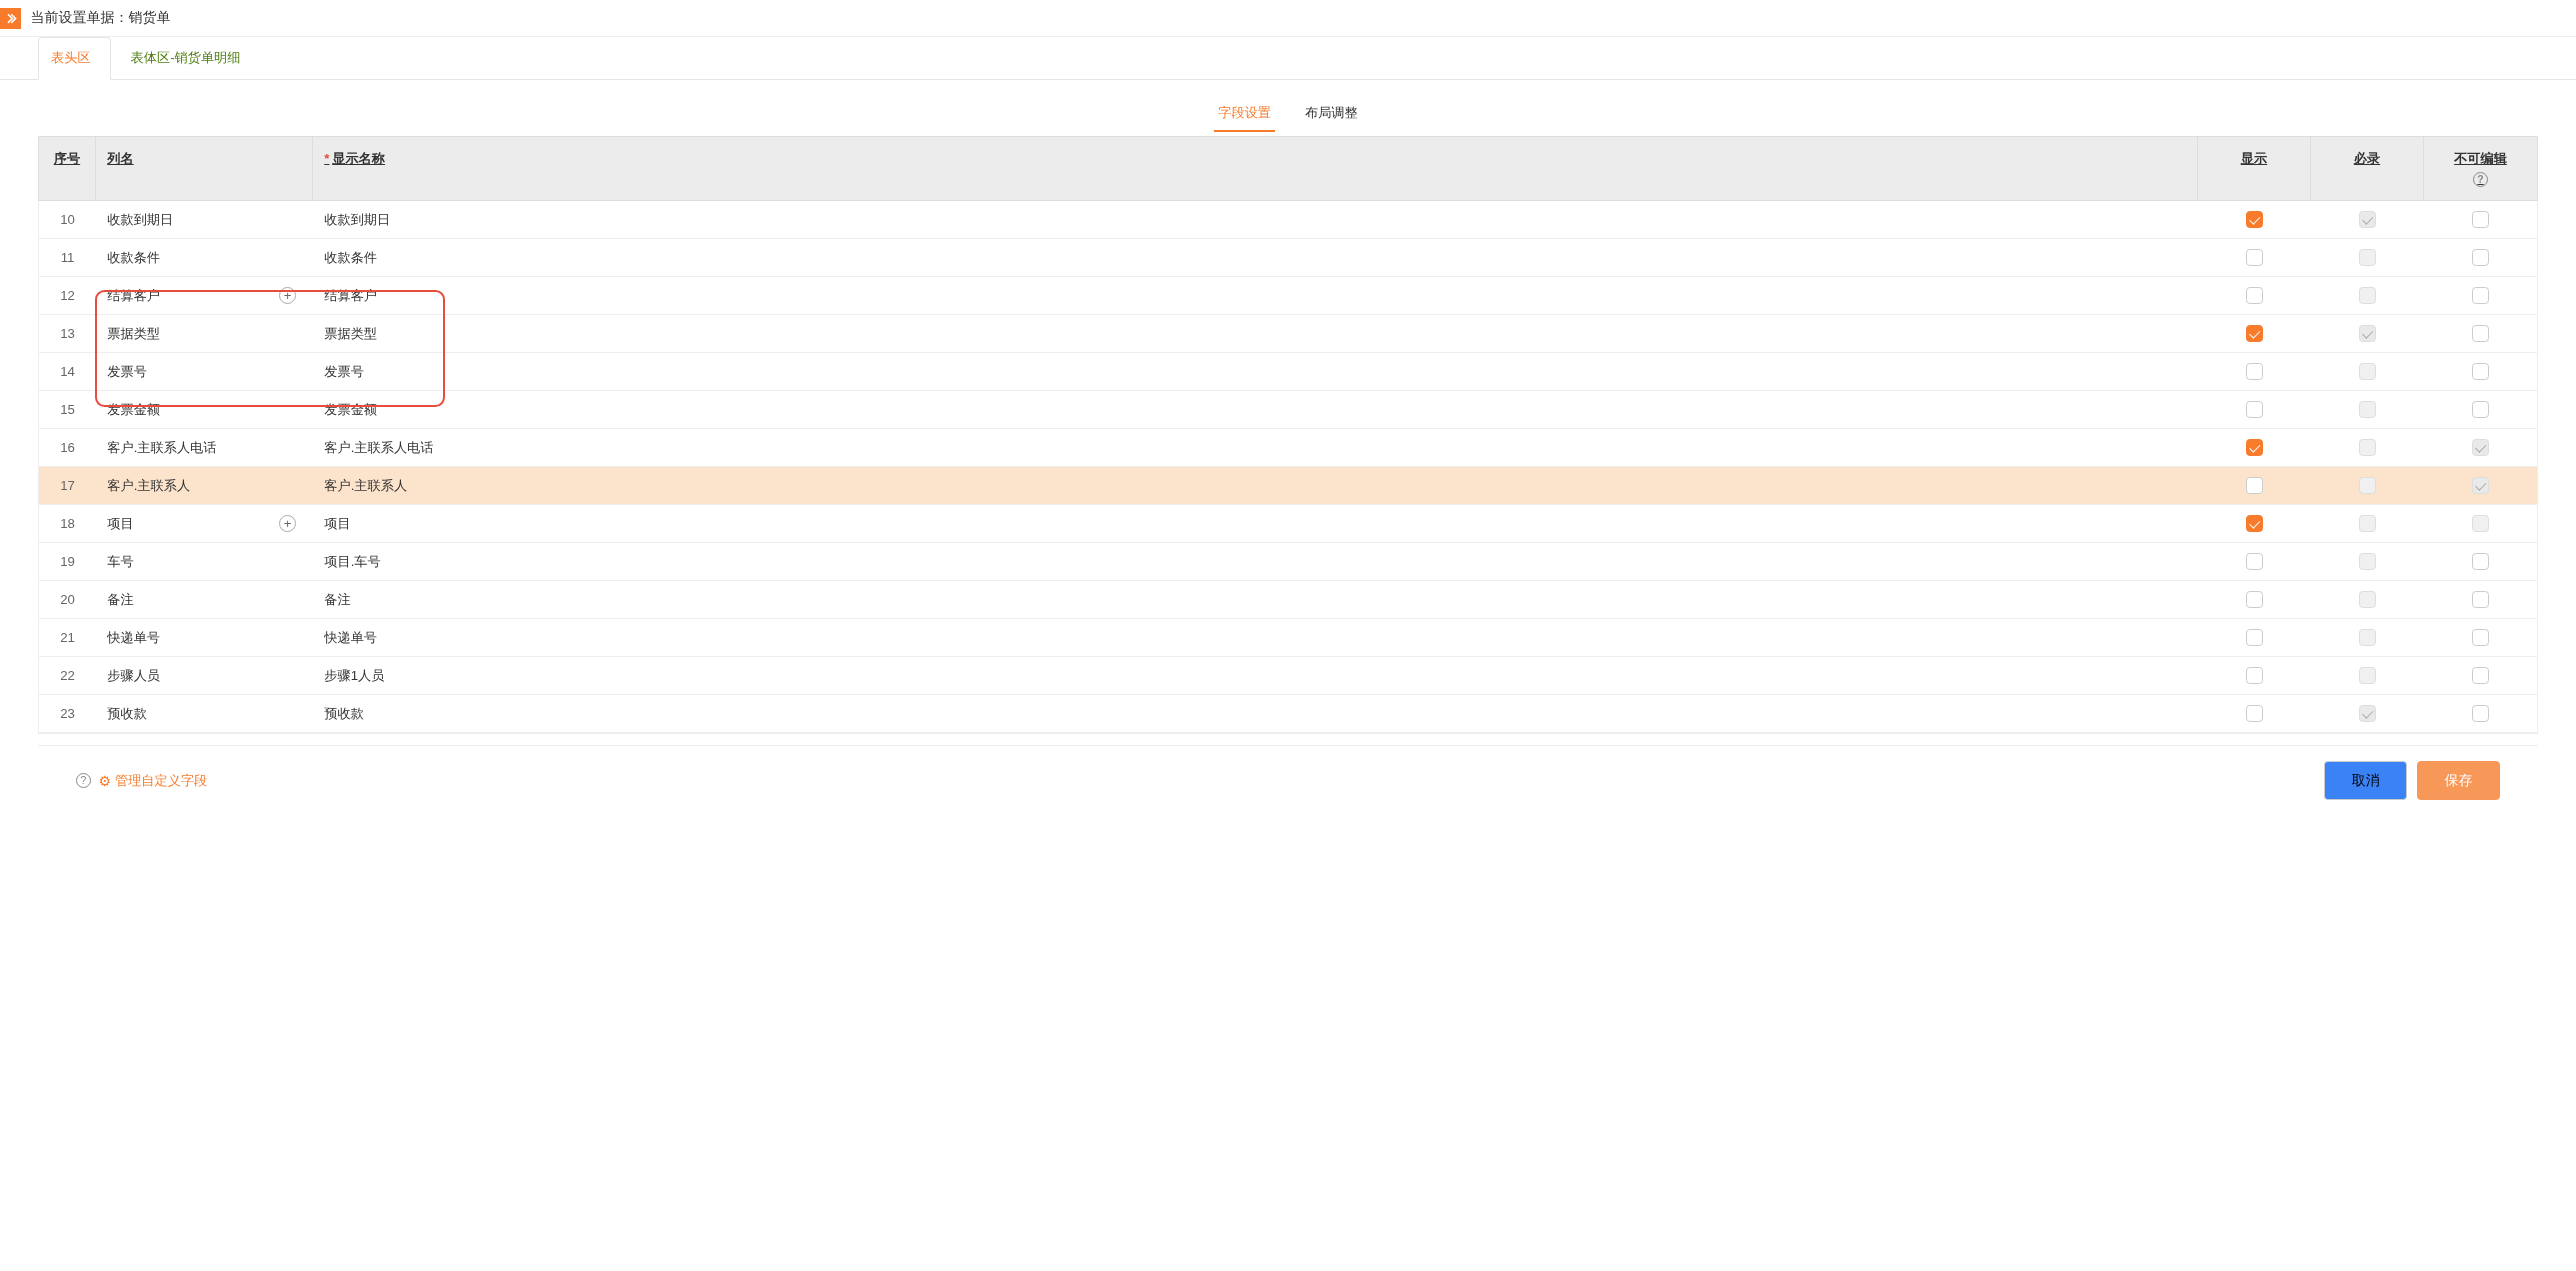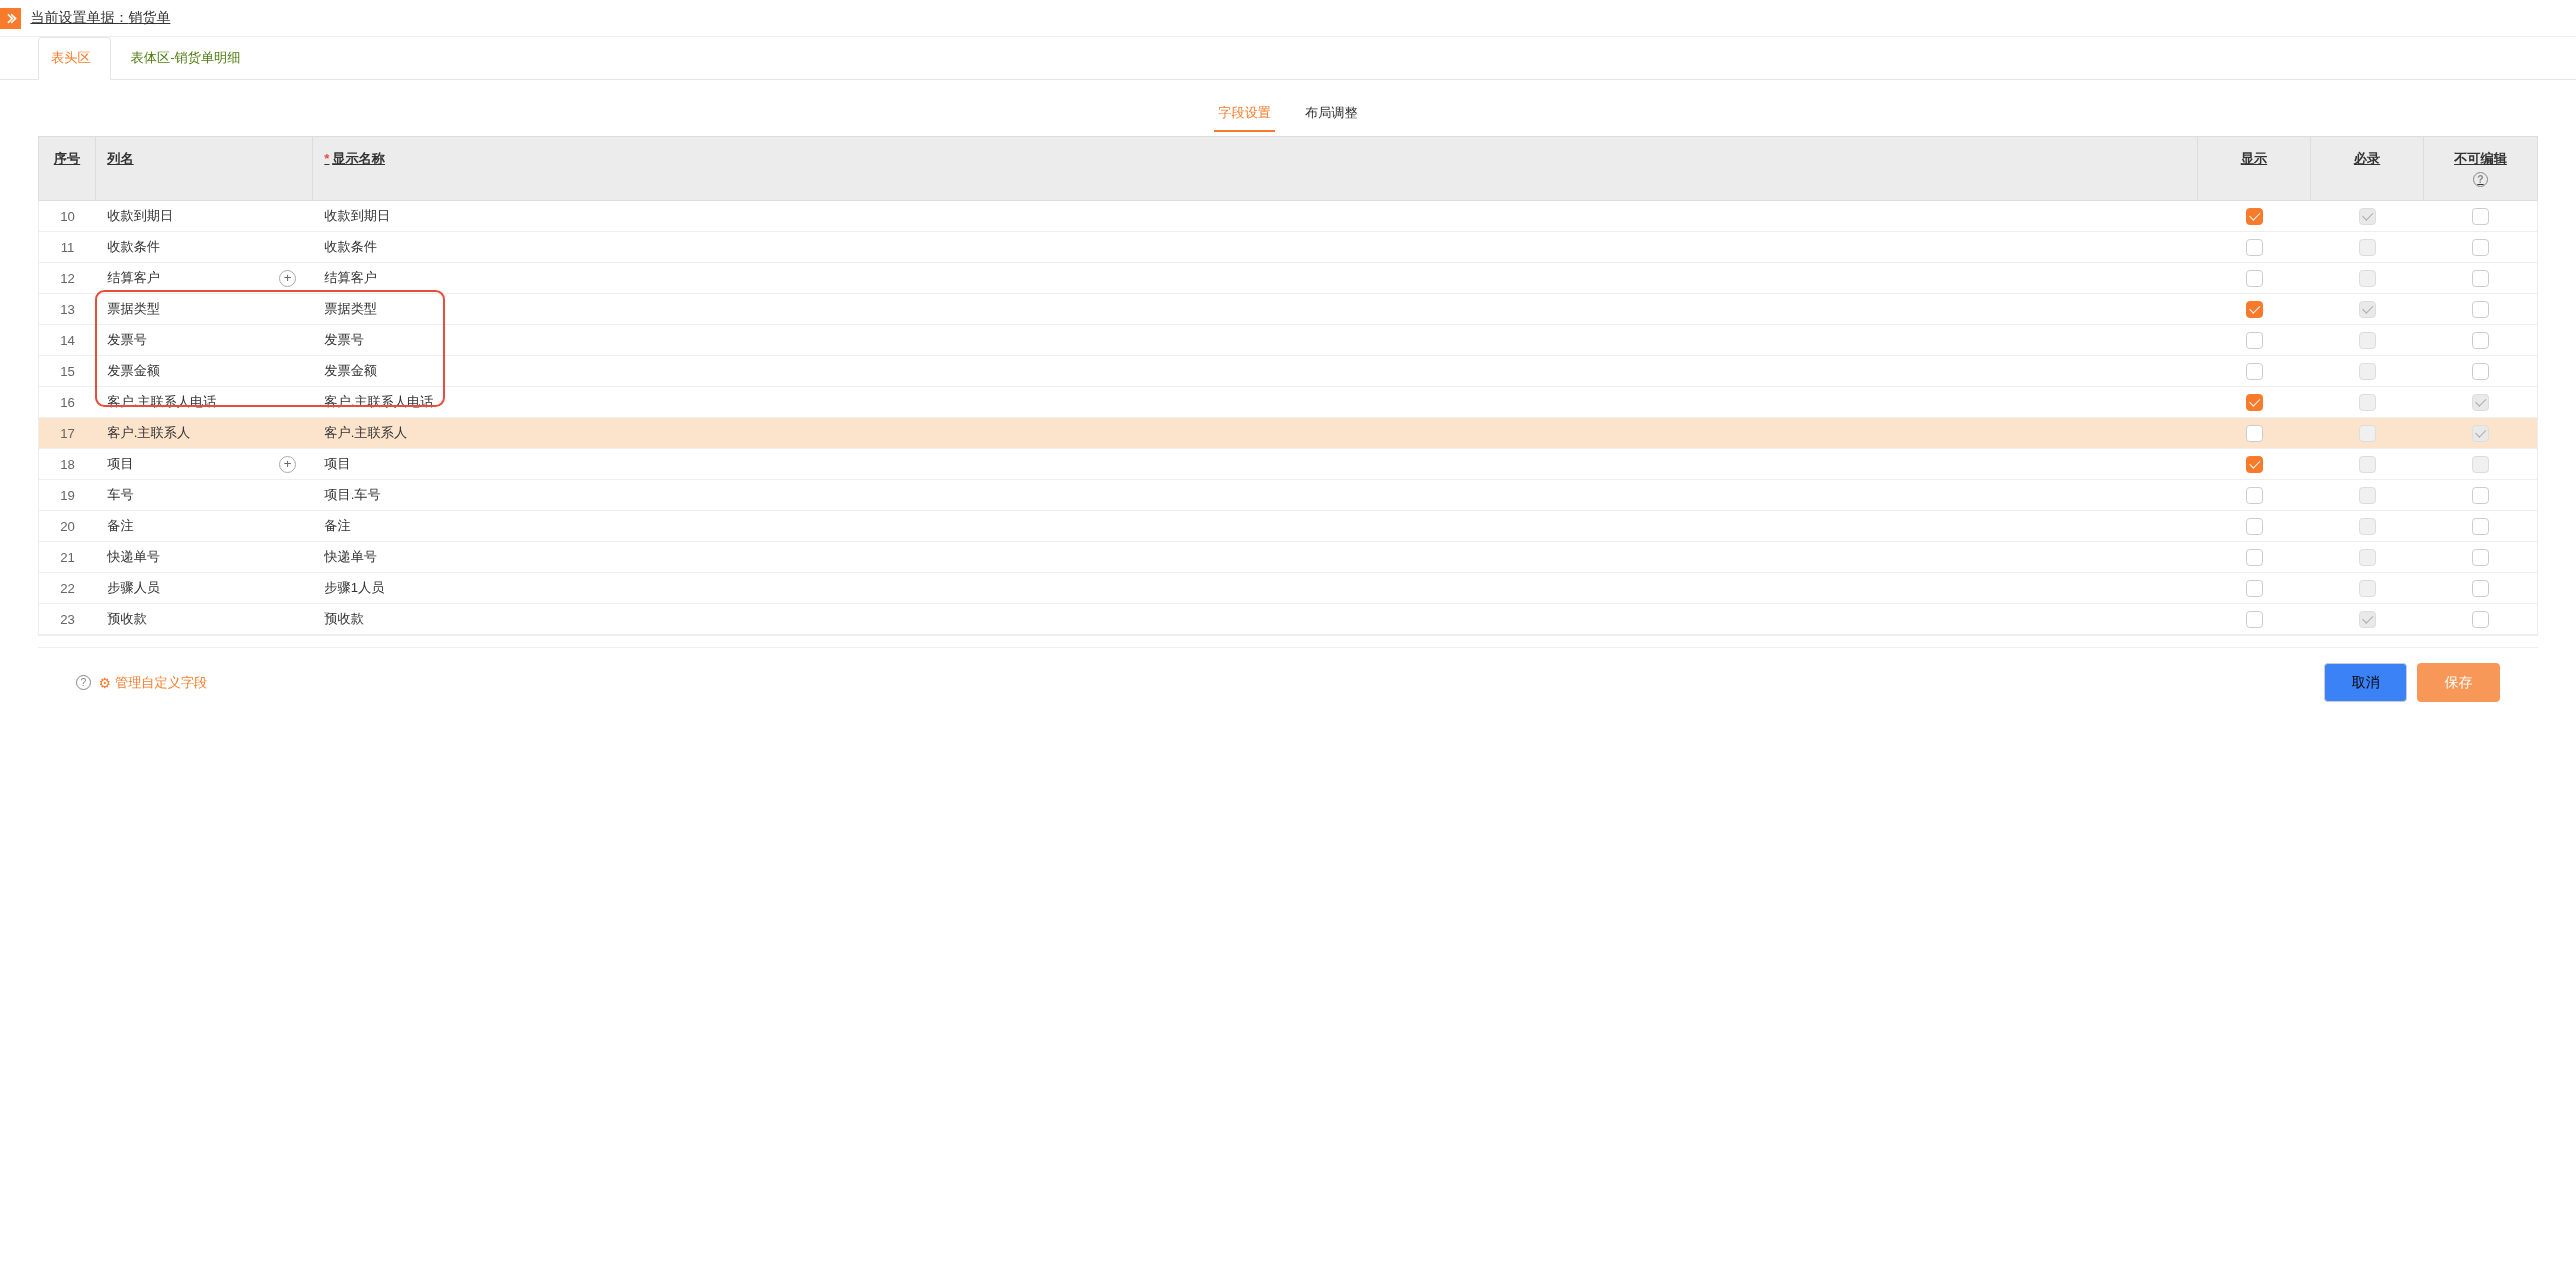--- a/index.html
+++ b/index.html
@@ -1,18 +1,18 @@
 <!DOCTYPE html>
 <html style="font-size:15px"><head>
 <meta charset="utf-8">
 <style>
 * { box-sizing: border-box; margin: 0; padding: 0; }
 body { font-family: -apple-system, "PingFang SC", "Microsoft YaHei", sans-serif; font-size: 13.2px; color: #333; background: #fff; }
 
-.header-bar { background: #fff; padding: 7.6px 0; display: flex; align-items: center; border-bottom: 0.9px solid #eee; text-decoration: underline;}
+.header-bar { background: #fff; padding: 7.6px 0; display: flex; align-items: center; border-bottom: 0.9px solid #eee;}
 .collapse-toggle { width: 21px; height: 21px; background: #f77b2b; display: flex; align-items: center; justify-content: center; color: #fff; margin-right: 9.4px; }
 .collapse-toggle svg { width: 13.2px; height: 13.2px; }
 .header-text { color: #333; font-size: 14px; }
 
 .tabs-row { display: flex; padding: 0 38px; border-bottom: 0.9px solid #e5e5e5; }
 .tab { padding: 11.3px 19px; cursor: pointer; color: #4d7c0f; border: 0.9px solid transparent; border-bottom: none; margin-bottom: -0.9px; }
 .tab.active { color: #f77b2b; border-color: #e5e5e5; background: #fff; border-radius: 3.8px 3.8px 0 0; border-bottom: 0.9px solid #fff; padding-left: 12px;}
 
 .sub-tabs-row { display: flex; justify-content: center; padding: 17px 0 0; }
 .sub-tab { padding: 7.6px 3.8px; margin: 0 13.2px; cursor: pointer; color: #333; border-bottom: 2.8px solid transparent; }
@@ -24,21 +24,21 @@
 .table-header { display: flex; background: #ececec; border: 0.9px solid #ddd; border-bottom: none; text-decoration: underline; }
 .th { padding: 13.2px 11.3px; font-weight: bold; color: #333; border-right: 0.9px solid #ddd; }
 .th:last-child { border-right: none; }
 .col-seq { width: 57px; text-align: center; }
 .col-name { width: 217px; }
 .col-disp { flex: 1; }
 .col-chk { width: 113px; text-align: center; }
 .col-last { width: 113px; text-align: center; display: flex; align-items: center; justify-content: center; gap: 3.8px; flex-direction: column;}
 
 .table-body { border: 0.9px solid #eee; border-top: 0.9px solid #ddd; }
-.row { display: flex; align-items: center; border-bottom: 0.9px solid #eee; height: 31px; }
+.row { display: flex; align-items: center; border-bottom: 0.9px solid #eee; height: 38px; }
 .row.highlight { background: #fce3cc; }
 .td { padding: 0 11.3px; }
 .td.col-seq { text-align: center; color: #666; }
 .td.col-name { display: flex; align-items: center; justify-content: space-between; padding-right: 17px;}
 .td.col-chk, .td.col-last { text-align: center; display: flex; justify-content: center; }
 
 .req-star { color: #e74c3c; margin-right: 2.8px; }
 
 .plus-btn { width: 17px; height: 17px; border: 0.9px solid #aaa; border-radius: 50%; display: flex; align-items: center; justify-content: center; font-size: 13.2px; color: #666; cursor: pointer; line-height:1; }
 

